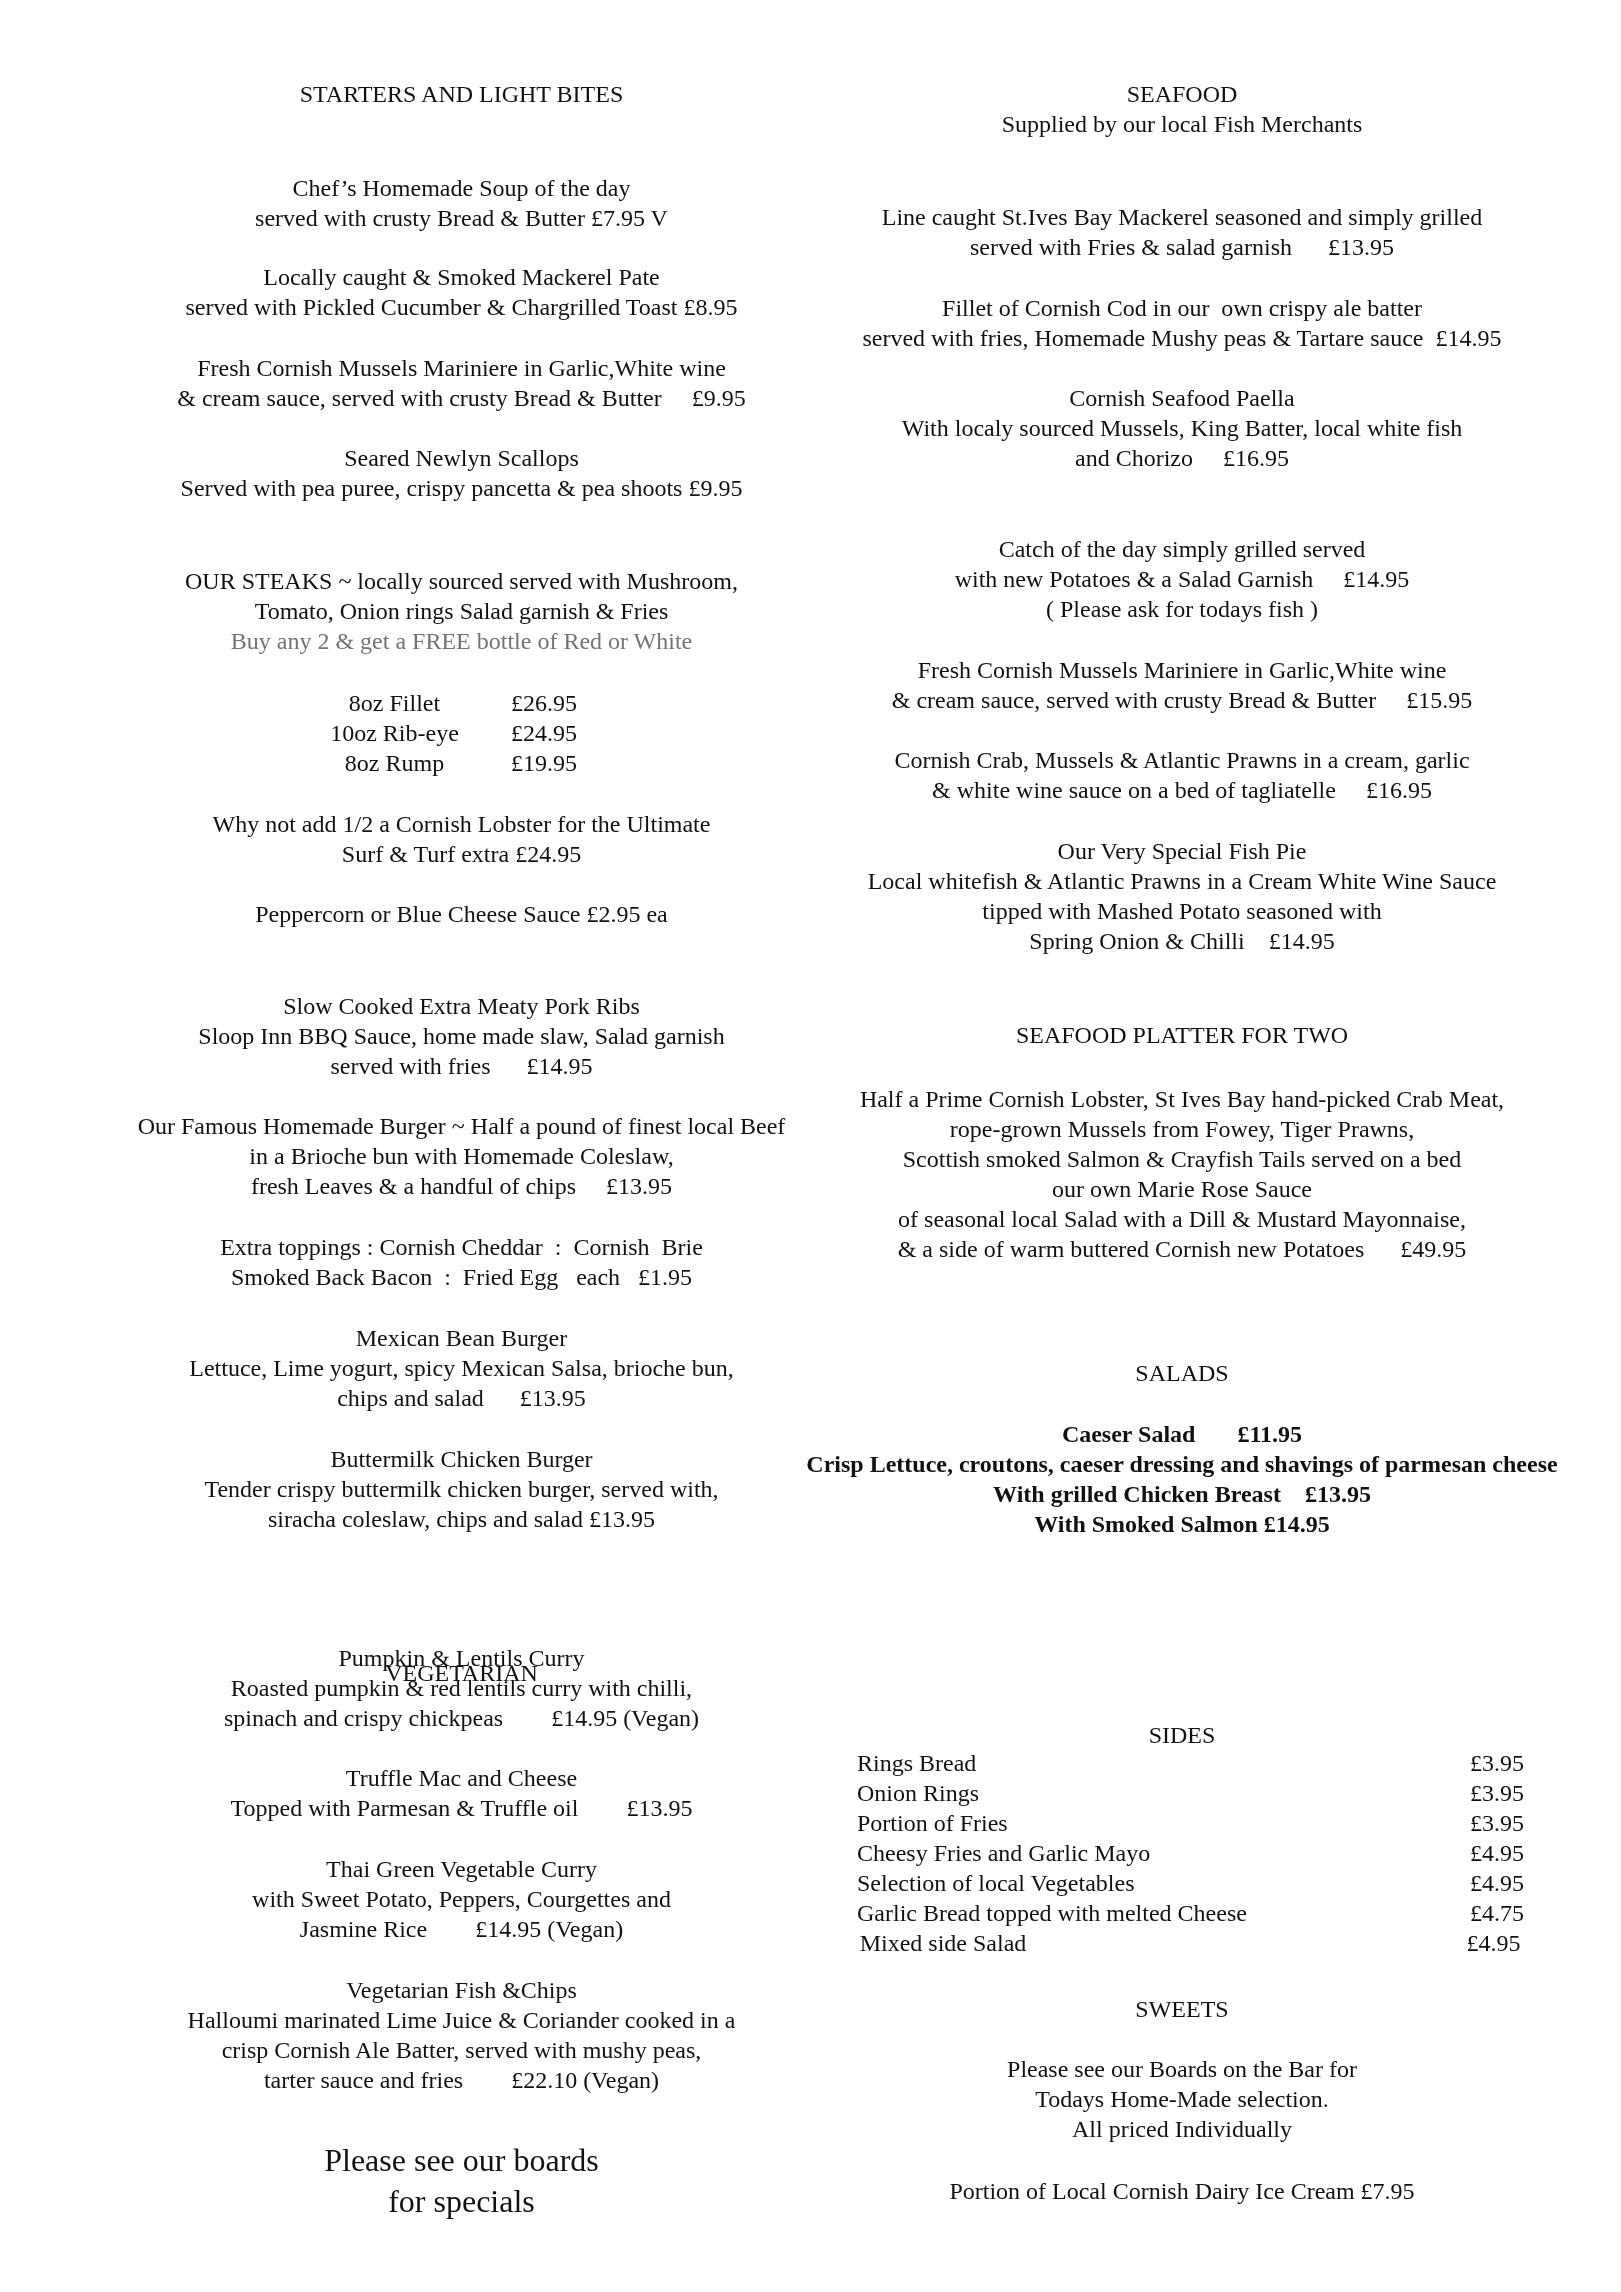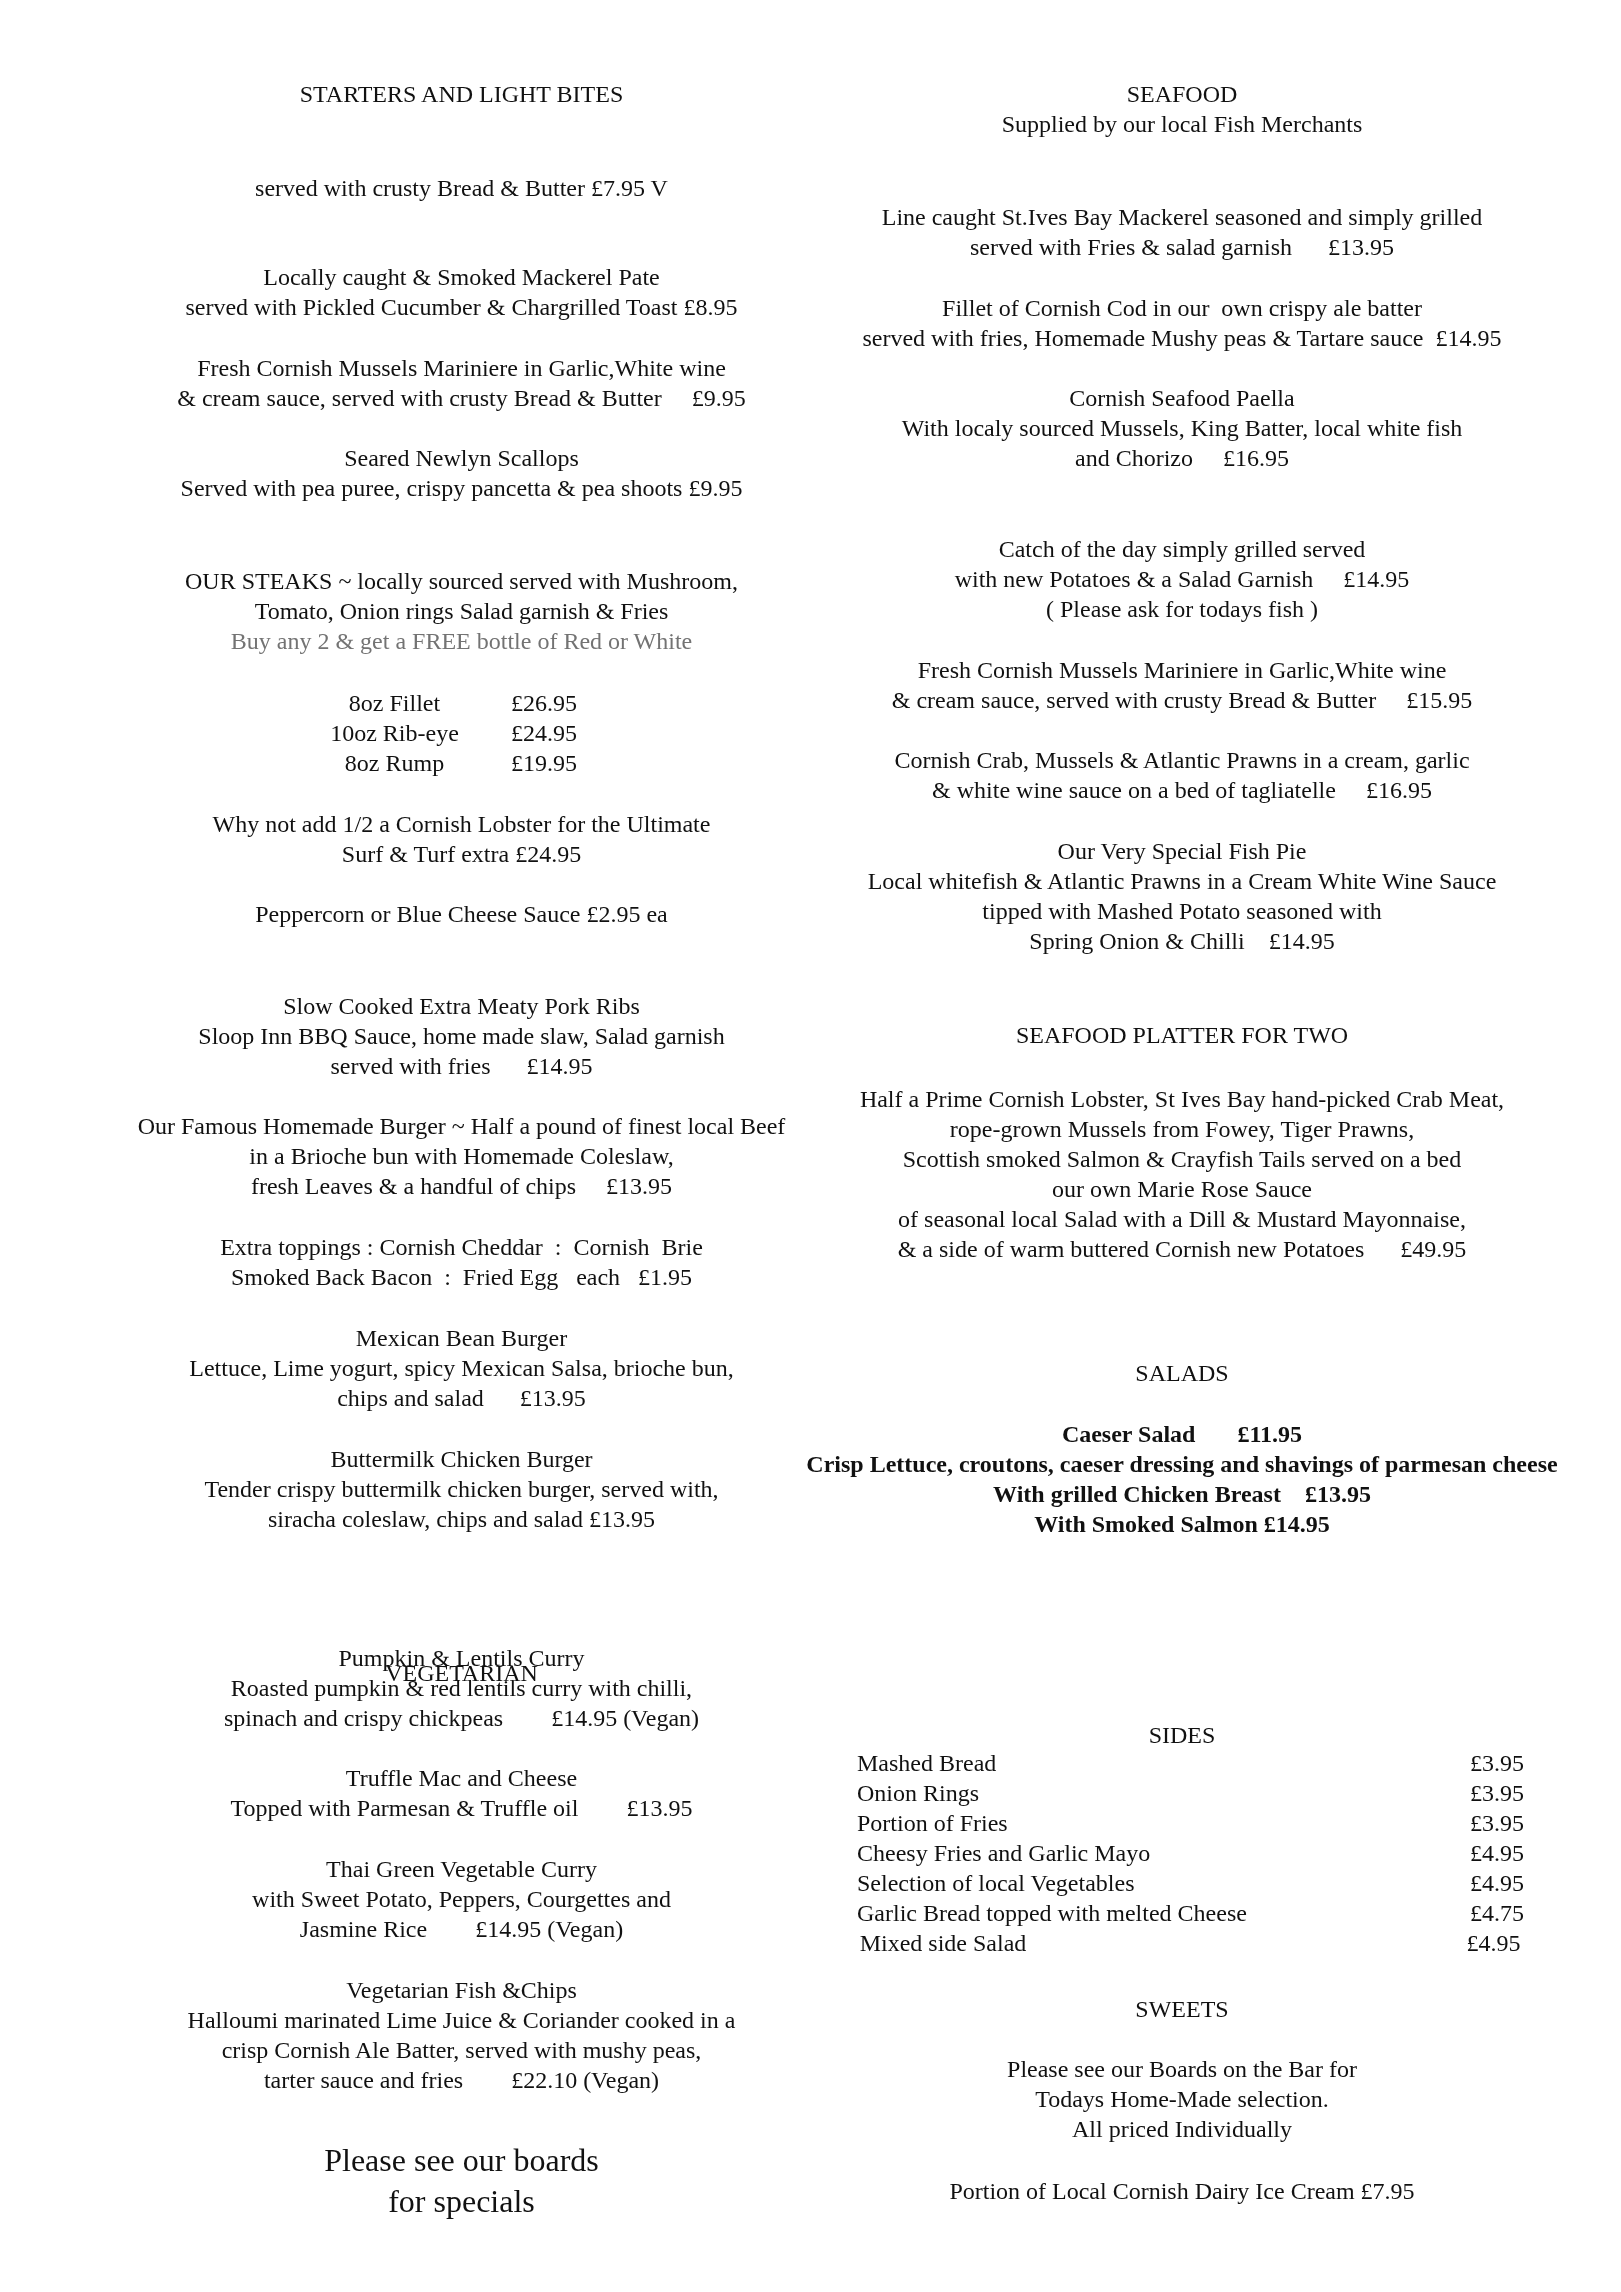--- a/index.html
+++ b/index.html
@@ -23,20 +23,21 @@
 </head>
 <body>
 
 <div class="col col-left" style="top:0;height:2293px;">
 
   <div class="blk" style="top:79px;">
     <span class="hd">STARTERS AND LIGHT BITES</span>
   </div>
 
   <div class="blk" style="top:173px;">
+    <span class="ln">Chef’s Homemade Soup of the day</span>
     <span class="ln">served with crusty Bread &amp; Butter £7.95 V</span>
   </div>
   <div class="blk" style="top:262px;">
     <span class="ln">Locally caught &amp; Smoked Mackerel Pate</span>
     <span class="ln">served with Pickled Cucumber &amp; Chargrilled Toast £8.95</span>
   </div>
   <div class="blk" style="top:353px;">
     <span class="ln">Fresh Cornish Mussels Mariniere in Garlic,White wine</span>
     <span class="ln">&amp; cream sauce, served with crusty Bread &amp; Butter     £9.95</span>
   </div>
@@ -203,21 +204,21 @@
     <span class="ln">Todays Home-Made selection.</span>
     <span class="ln">All priced Individually</span>
   </div>
   <div class="blk" style="top:2176px;">
     <span class="ln">Portion of Local Cornish Dairy Ice Cream £7.95</span>
   </div>
 </div>
 
 <div class="sides">
   <div class="side-row">
-    <span>Mashed Bread</span>
+    <span>Rings Bread</span>
     <span>£3.95</span>
   </div>
   <div class="side-row">
     <span>Onion Rings</span>
     <span>£3.95</span>
   </div>
   <div class="side-row">
     <span>Portion of Fries</span>
     <span>£3.95</span>
   </div>

